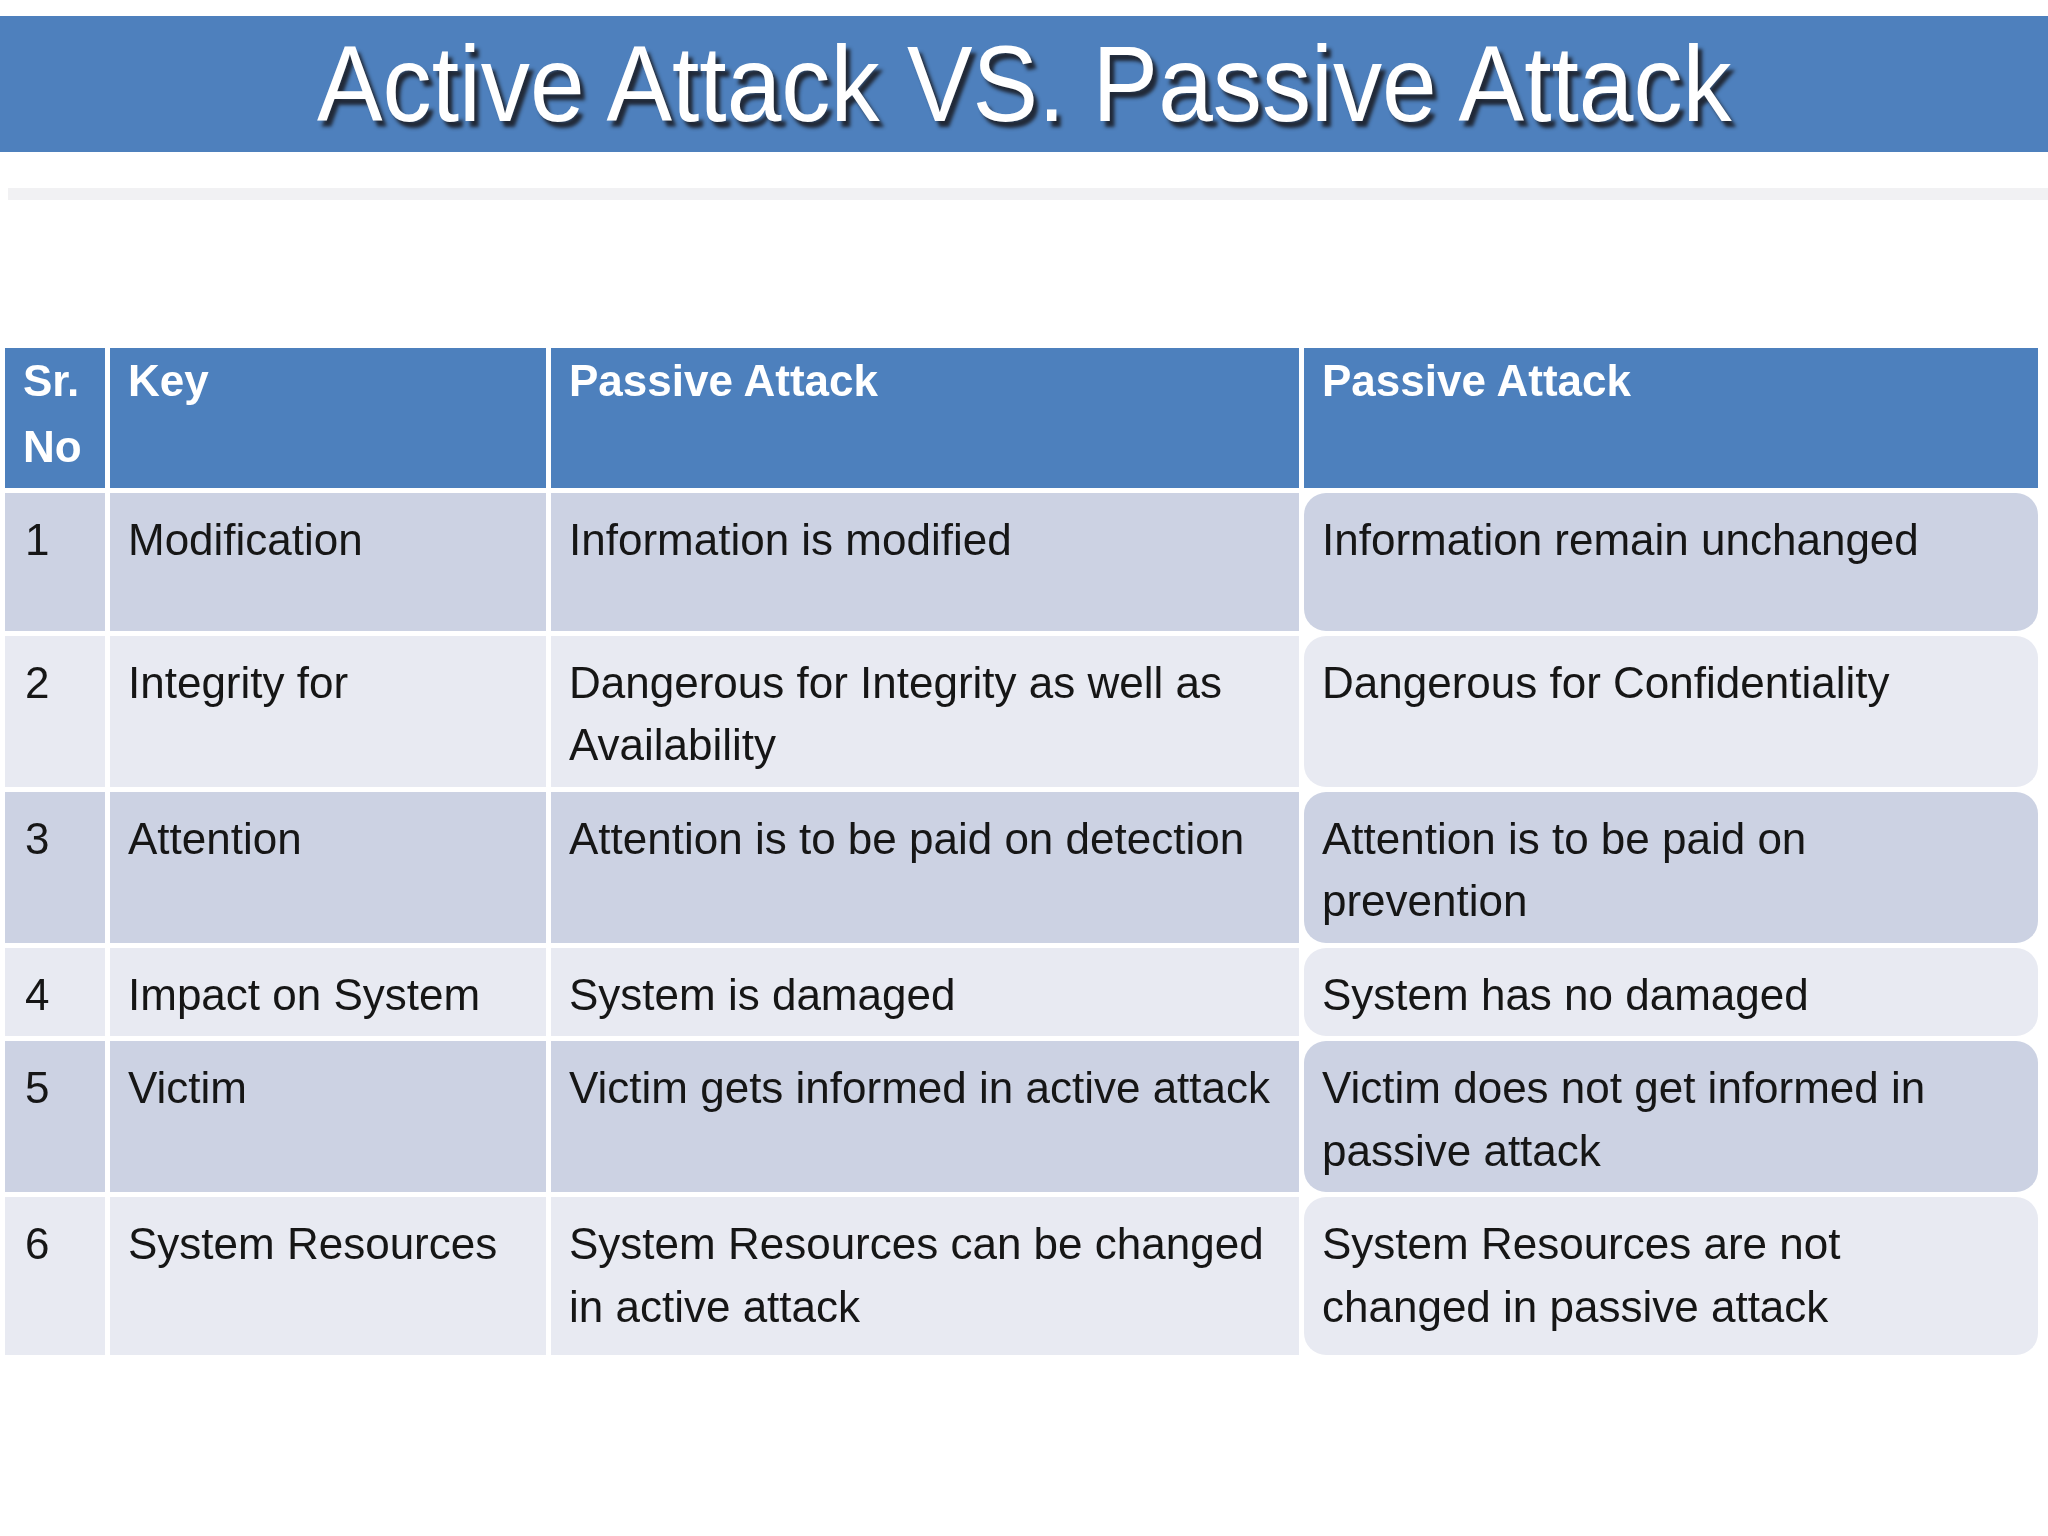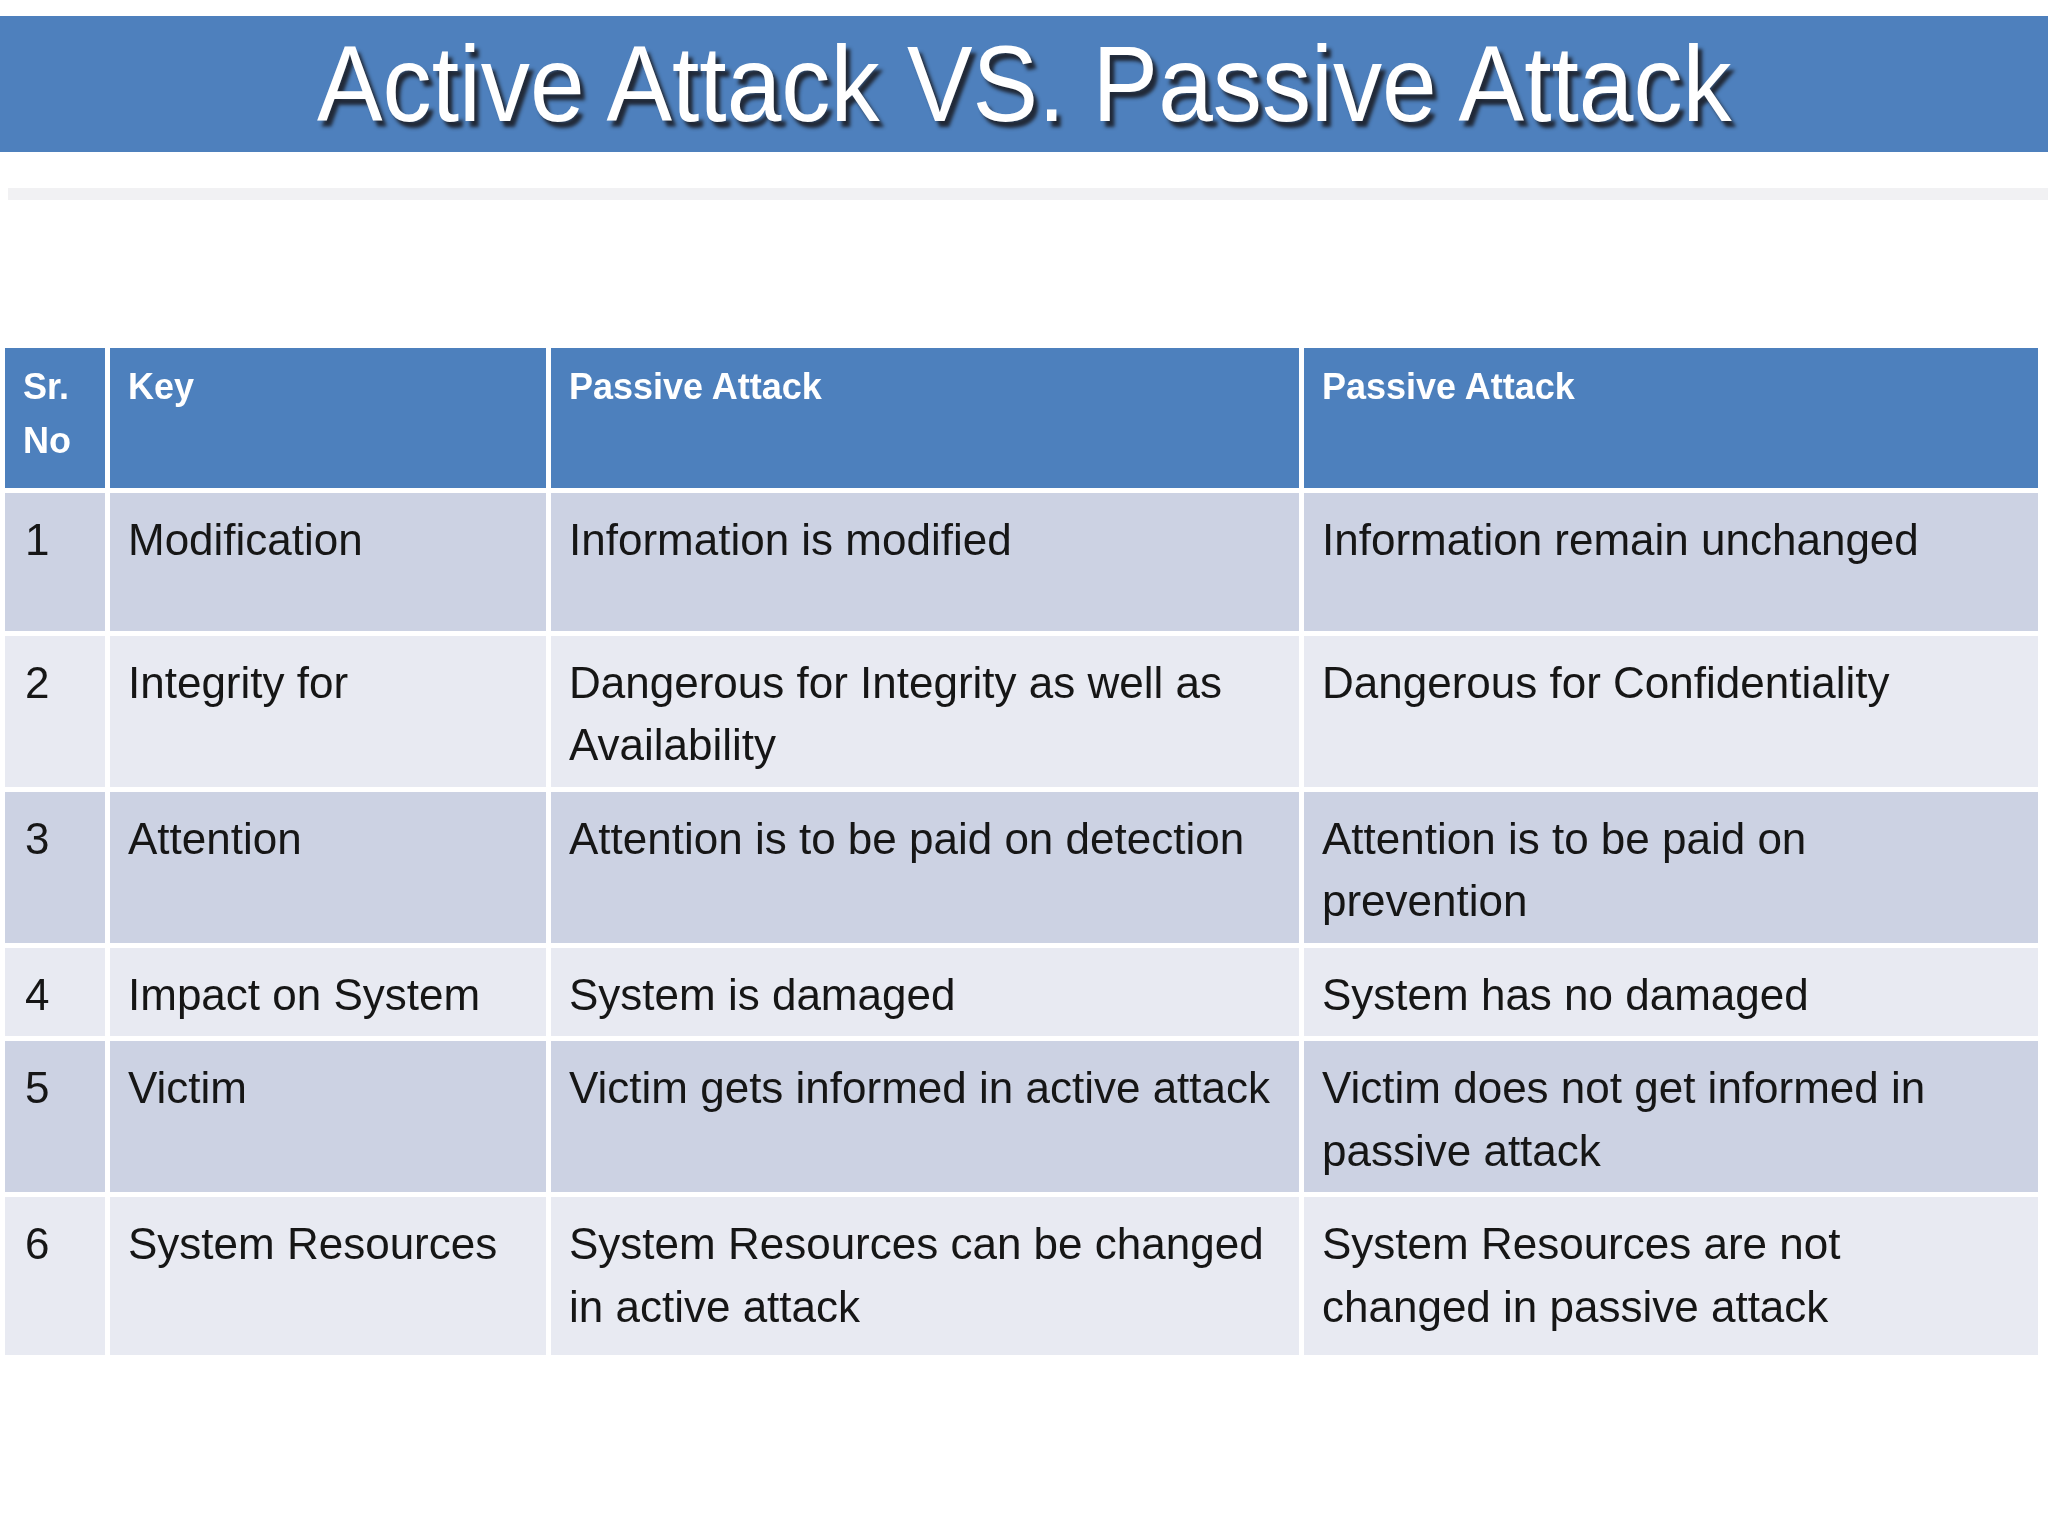--- a/index.html
+++ b/index.html
@@ -60,35 +60,35 @@
     table-layout: fixed;
   }
   table.cmp th, table.cmp td {
     vertical-align: top;
     text-align: left;
     overflow: hidden;
   }
   table.cmp th {
     background: var(--header-blue, #4d80bd);
     color: var(--header-text, #ffffff);
-    font-size: 36px;
+    font-size: 44px;
     font-weight: 700;
     line-height: 1.5;
-    padding: 12px 6px 8px 18px;
+    padding: 0 6px 8px 18px;
   }
   table.cmp td {
     font-size: 44px;
     font-weight: 400;
     line-height: 1.42;
     color: var(--body-text, #161616);
     padding: 16px 20px 10px 18px;
   }
   
   table.cmp td.c-active  { padding-right: 21px; }
-  table.cmp td.c-passive { padding-right: 46px; }
+  table.cmp td.c-passive { padding-right: 46px; border-radius: 22px; }
   table.cmp td.c-sr      { padding-left: 20px; }
 
   tr.band-dark  td { background: var(--band-dark,  #ccd2e3); }
   tr.band-light td { background: var(--band-light, #e8eaf2); }
 
   thead tr { height: 140px; }
   tr.r1 { height: 138px; }
   tr.r2 { height: 138px; }
   tr.r3 { height: 148px; }
   tr.r4 { height: 88px;  }

